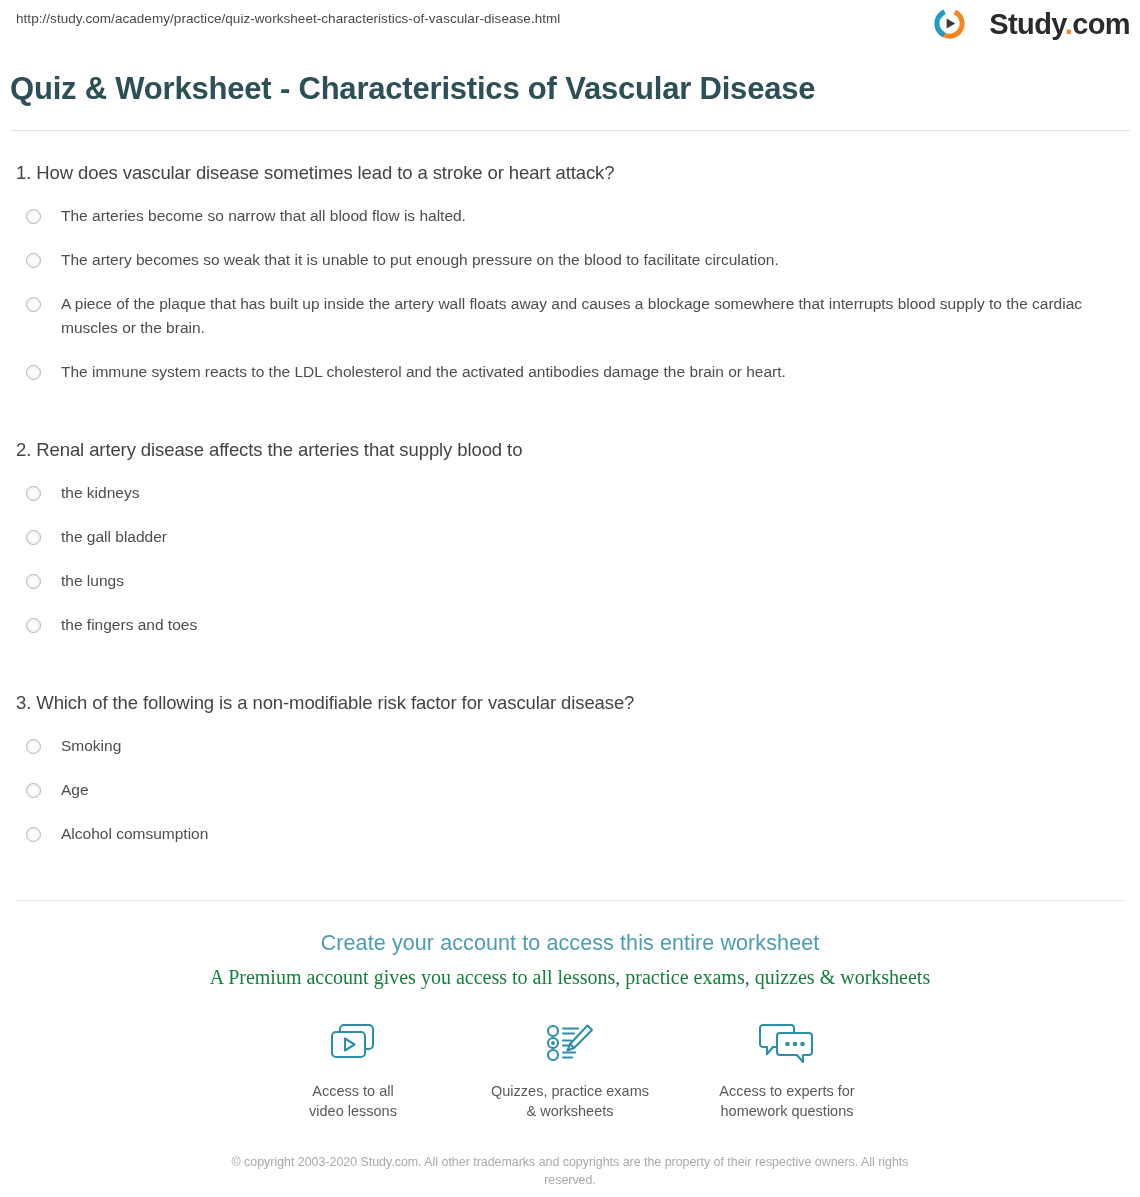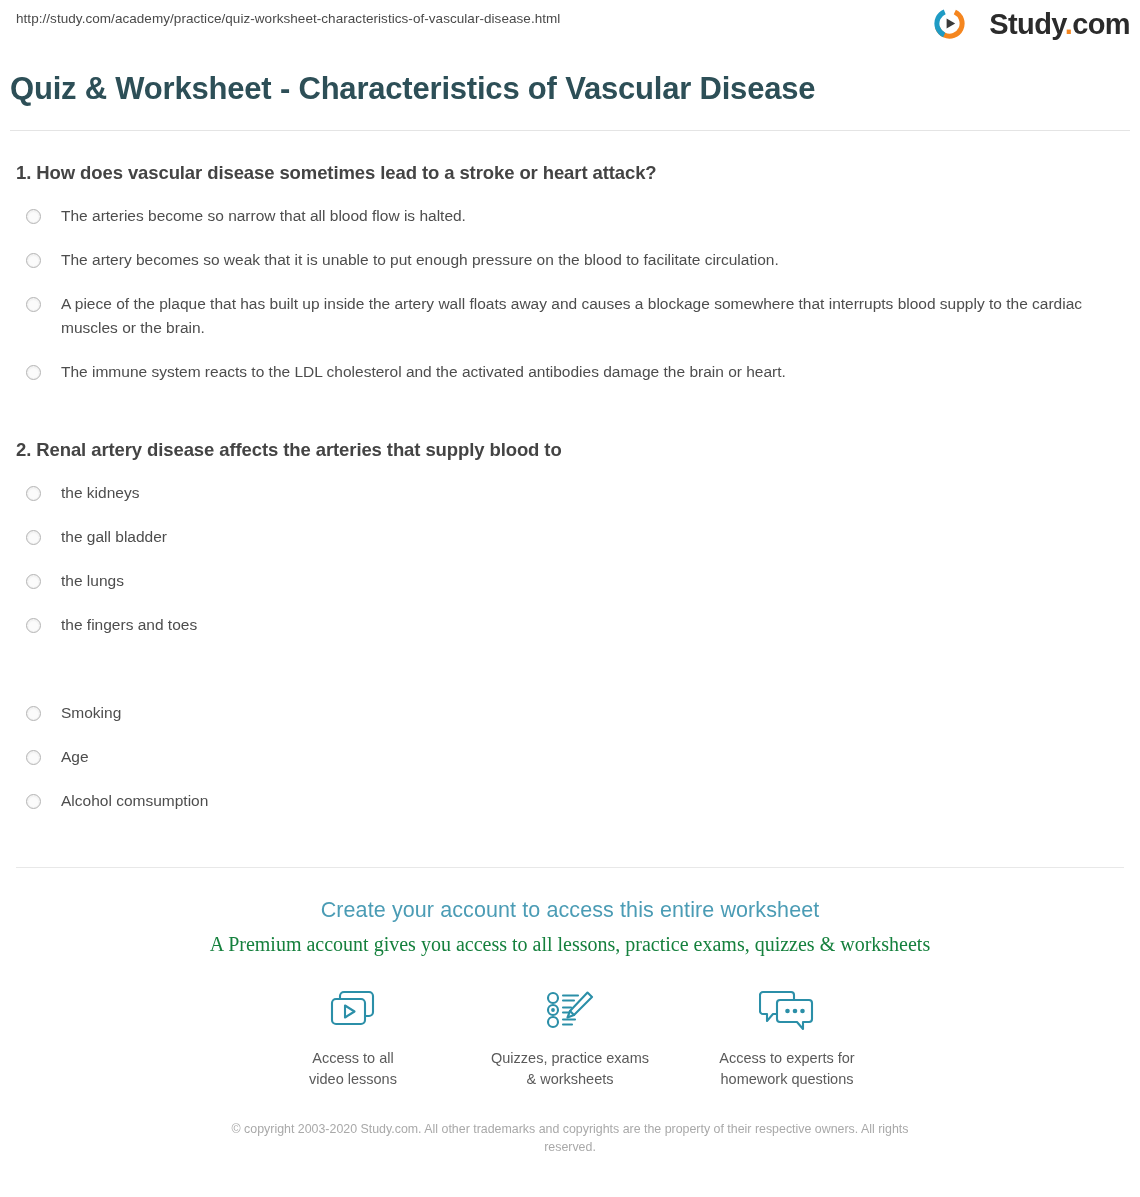--- a/index.html
+++ b/index.html
@@ -80,21 +80,21 @@
   }
 
   
   .content {
     padding: 0 16px;
   }
   .question-block { margin-top: 44px; }
   .question-block:first-of-type { margin-top: 30px; }
   .q-text {
     font-size: 18.5px;
-    font-weight: 700;
+    font-weight: 400;
     color: #444444;
     line-height: 1.35;
     margin: 0 0 8px 0;
     letter-spacing: -0.1px;
   }
   .answers { margin: 0; padding: 0; list-style: none; }
   .answer {
     display: flex;
     align-items: flex-start;
     padding: 10px 0 10px 0;
@@ -238,20 +238,21 @@
           <span class="answer-text">the lungs</span>
         </li>
         <li class="answer">
           <span class="radio"></span>
           <span class="answer-text">the fingers and toes</span>
         </li>
       </ul>
     </div>
 
     <div class="question-block">
+      <p class="q-text">3. Which of the following is a non-modifiable risk factor for vascular disease?</p>
       <ul class="answers">
         <li class="answer">
           <span class="radio"></span>
           <span class="answer-text">Smoking</span>
         </li>
         <li class="answer">
           <span class="radio"></span>
           <span class="answer-text">Age</span>
         </li>
         <li class="answer">

